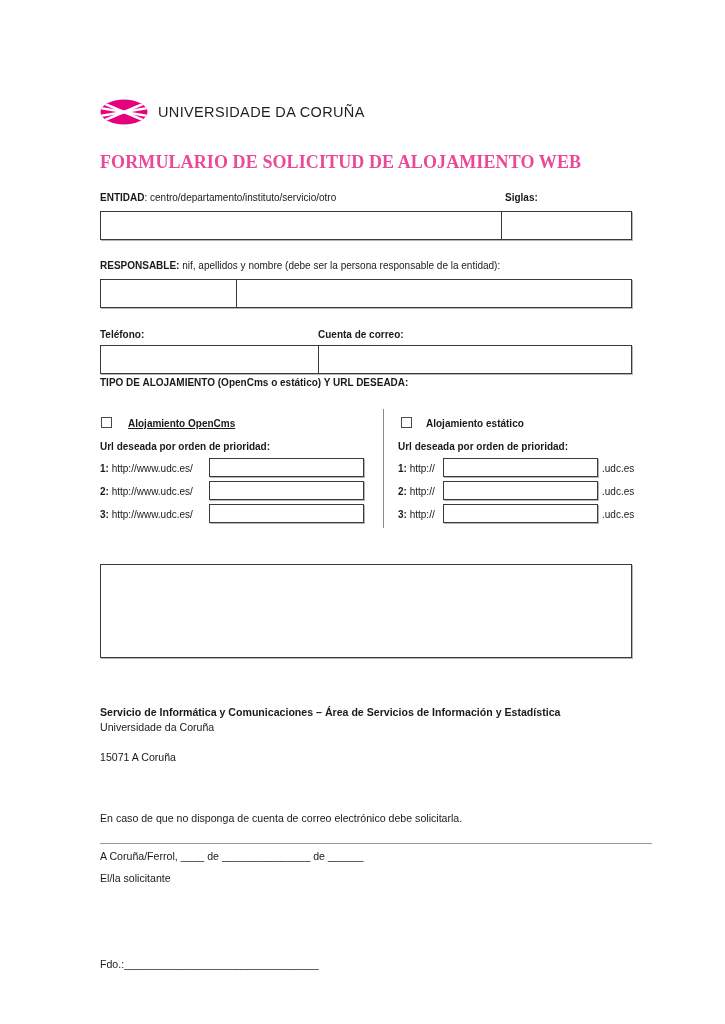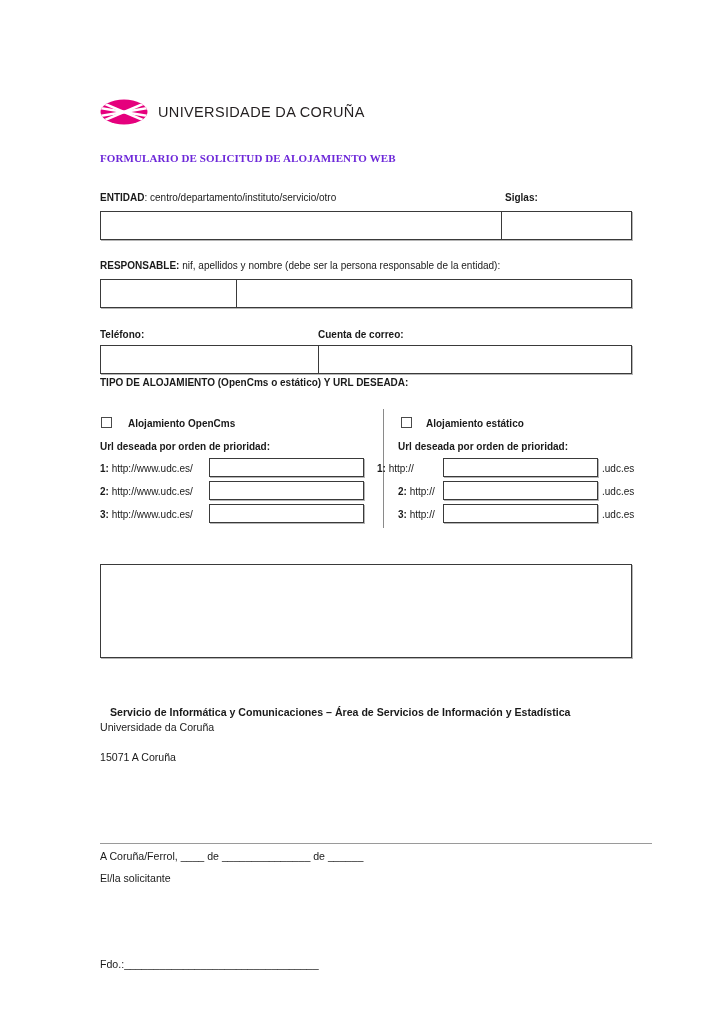--- a/index.html
+++ b/index.html
@@ -47,22 +47,22 @@
     white-space: nowrap;
   }
 
   
   #form-title {
     position: absolute;
     left: 100px;
     top: 152px;
     font-family: "Liberation Serif", serif;
     font-weight: bold;
-    font-size: 11px;
-    color: #6d28d9;
+    font-size: 18px;
+    color: #ec4899;
     letter-spacing: 0.1px;
     white-space: nowrap;
   }
 
   
   .label {
     position: absolute;
     font-size: 10px;
     color: #1a1a1a;
     white-space: nowrap;
@@ -125,21 +125,21 @@
 
   
   #sign-rule {
     position: absolute;
     left: 100px;
     top: 843px;
     width: 552px;
     height: 0;
     border-top: 1.1px solid #9a9a9a;
   }
-  .bold { font-weight: bold; margin-left: 10px; }
+  .bold { font-weight: bold; }
 </style>
 </head>
 <body>
 
 <div class="page">
 
   <div id="logo-block">
     <span class="logo-mark">
       <svg width="48" height="30" viewBox="0 0 48 30" xmlns="http://www.w3.org/2000/svg">
         <defs>
@@ -183,21 +183,21 @@
   <div class="label lbl-bold" style="left:318px; top:328px;">Cuenta de correo:</div>
   <div class="fieldbox" style="left:100px; top:345px; width:532px; height:29px;">
     <span class="vdiv" style="left:217px;"></span>
   </div>
 
   <div class="label lbl-bold" style="left:100px; top:376px;">TIPO DE ALOJAMIENTO (OpenCms o estático) Y URL DESEADA:</div>
 
   <div id="col-divider"></div>
 
   <div class="checkbox" style="left:101px; top:417px;"></div>
-  <div class="label lbl-bold" style="left:128px; top:417px;">Alojamiento OpenCms</div>
+  <div class="label lbl-bold" style="left:128px; top:417px;text-decoration:underline;">Alojamiento OpenCms</div>
   <div class="label lbl-bold" style="left:100px; top:440px;">Url deseada por orden de prioridad:</div>
 
   <div class="label" style="left:100px; top:462px;">
     <span class="lbl-bold">1:</span>
     <span>http://www.udc.es/</span>
   </div>
   <div class="inputcell" style="left:209px; top:458px; width:155px; height:19px;"></div>
 
   <div class="label" style="left:100px; top:485px;">
     <span class="lbl-bold">2:</span>
@@ -208,21 +208,21 @@
   <div class="label" style="left:100px; top:508px;">
     <span class="lbl-bold">3:</span>
     <span>http://www.udc.es/</span>
   </div>
   <div class="inputcell" style="left:209px; top:504px; width:155px; height:19px;"></div>
 
   <div class="checkbox" style="left:401px; top:417px;"></div>
   <div class="label lbl-bold" style="left:426px; top:417px;">Alojamiento estático</div>
   <div class="label lbl-bold" style="left:398px; top:440px;">Url deseada por orden de prioridad:</div>
 
-  <div class="label" style="left:377px; top:462px;">
+  <div class="label" style="left:398px; top:462px;">
     <span class="lbl-bold">1:</span>
     <span>http://</span>
   </div>
   <div class="inputcell" style="left:443px; top:458px; width:155px; height:19px;"></div>
   <div class="label" style="left:602px; top:462px;">.udc.es</div>
 
   <div class="label" style="left:398px; top:485px;">
     <span class="lbl-bold">2:</span>
     <span>http://</span>
   </div>
@@ -236,19 +236,20 @@
   <div class="inputcell" style="left:443px; top:504px; width:155px; height:19px;"></div>
   <div class="label" style="left:602px; top:508px;">.udc.es</div>
 
   <div class="fieldbox" style="left:100px; top:564px; width:532px; height:94px;"></div>
 
 
   <div class="para bold" style="left:100px; top:705px; width:560px;">Servicio de Informática y Comunicaciones – Área de Servicios de Información y Estadística</div>
   <div class="para" style="left:100px; top:720px; width:560px;">Universidade da Coruña</div>
   <div class="para" style="left:100px; top:750px; width:560px;">15071 A Coruña</div>
 
+  <div class="para" style="left:100px; top:811px; width:560px;">En caso de que no disponga de cuenta de correo electrónico debe solicitarla.</div>
 
   <div id="sign-rule"></div>
   <div class="para" style="left:100px; top:849px; width:560px;">A Coruña/Ferrol, ____ de _______________ de ______</div>
   <div class="para" style="left:100px; top:871px; width:560px;">El/la solicitante</div>
   <div class="para" style="left:100px; top:957px; width:560px;">Fdo.:_________________________________</div>
 
 </div>
 
 </body></html>

